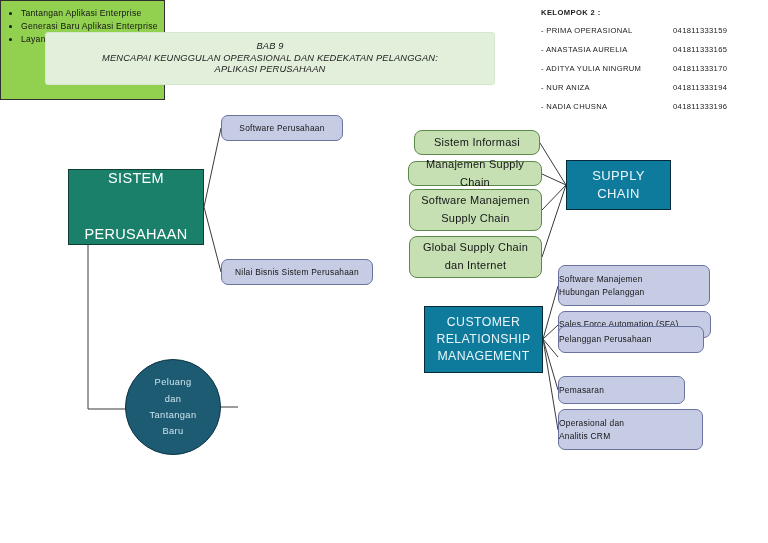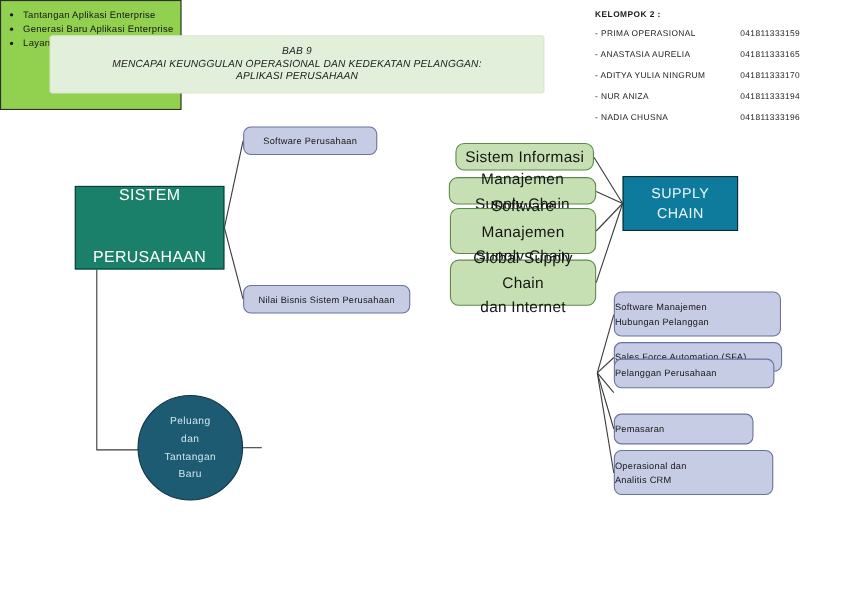--- a/index.html
+++ b/index.html
@@ -108,21 +108,21 @@
   .lav.multi { flex-direction: column; align-items: flex-start; text-align: left; }
 
   #software-perusahaan { left: 221px; top: 115px; width: 122px; height: 26px; }
   #nilai-bisnis { left: 221px; top: 259px; width: 152px; height: 26px; }
 
   
   .grn {
     background: #C6E0B4;
     border: 1px solid #5d8a4a;
     border-radius: 8px;
-    font-size: 14px;
+    font-size: 11px;
     letter-spacing: 0.25px;
     color: #151515;
     padding: 2px 6px;
     line-height: 1.6;
   }
   .grn.multi { flex-direction: column; }
 
   #sistem-informasi       { left: 414px; top: 130px; width: 126px; height: 25px; }
   #manajemen-supply-chain { left: 408px; top: 161px; width: 134px; height: 25px; }
   #software-manajemen-sc  { left: 409px; top: 189px; width: 133px; height: 42px; }
@@ -281,20 +281,25 @@
   <div class="node grn multi" id="global-supply-chain">
     <span>Global Supply Chain</span>
     <span>dan Internet</span>
   </div>
 
   <div class="node hub" id="supply-chain">
     <span>SUPPLY</span>
     <span>CHAIN</span>
   </div>
 
+  <div class="node hub" id="crm-hub">
+    <span>CUSTOMER</span>
+    <span>RELATIONSHIP</span>
+    <span>MANAGEMENT</span>
+  </div>
 
   <div class="node lav multi" id="crm-software">
     <span>Software Manajemen</span>
     <span>Hubungan Pelanggan</span>
   </div>
 
   <div class="node lav multi" id="crm-sfa">
     <span>Sales Force Automation (SFA)</span>
   </div>
 

